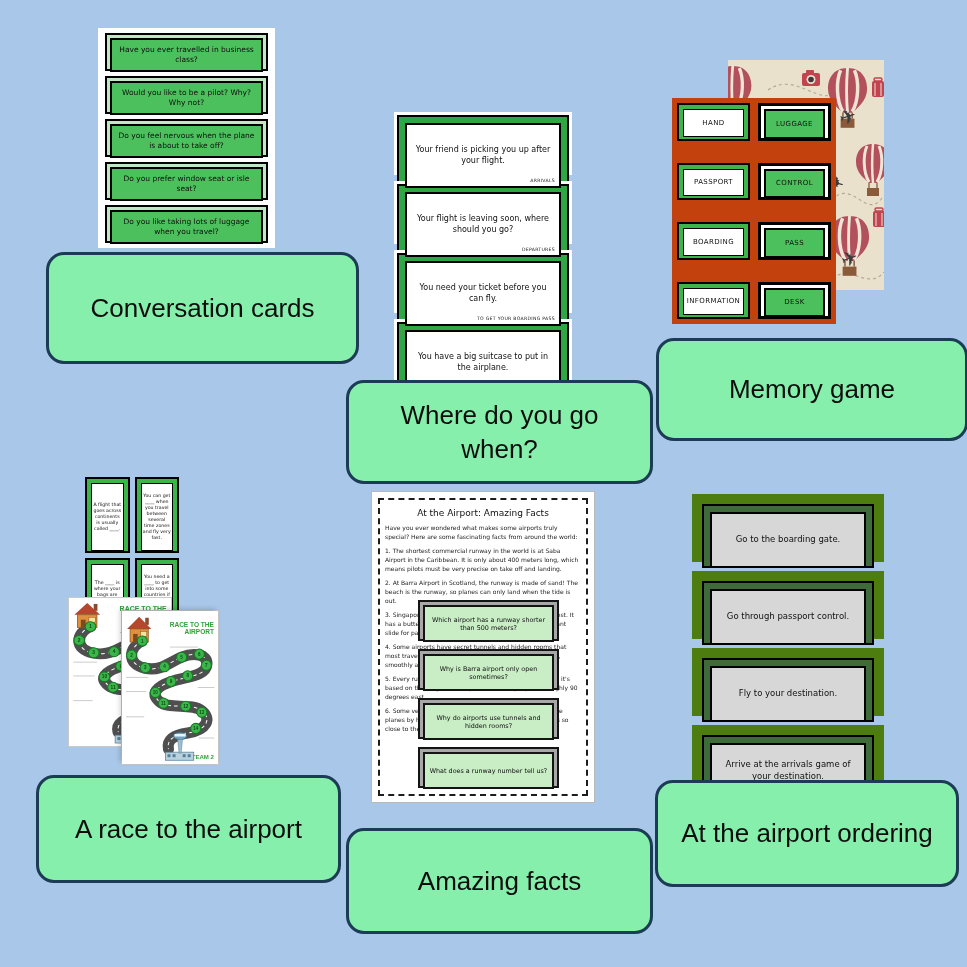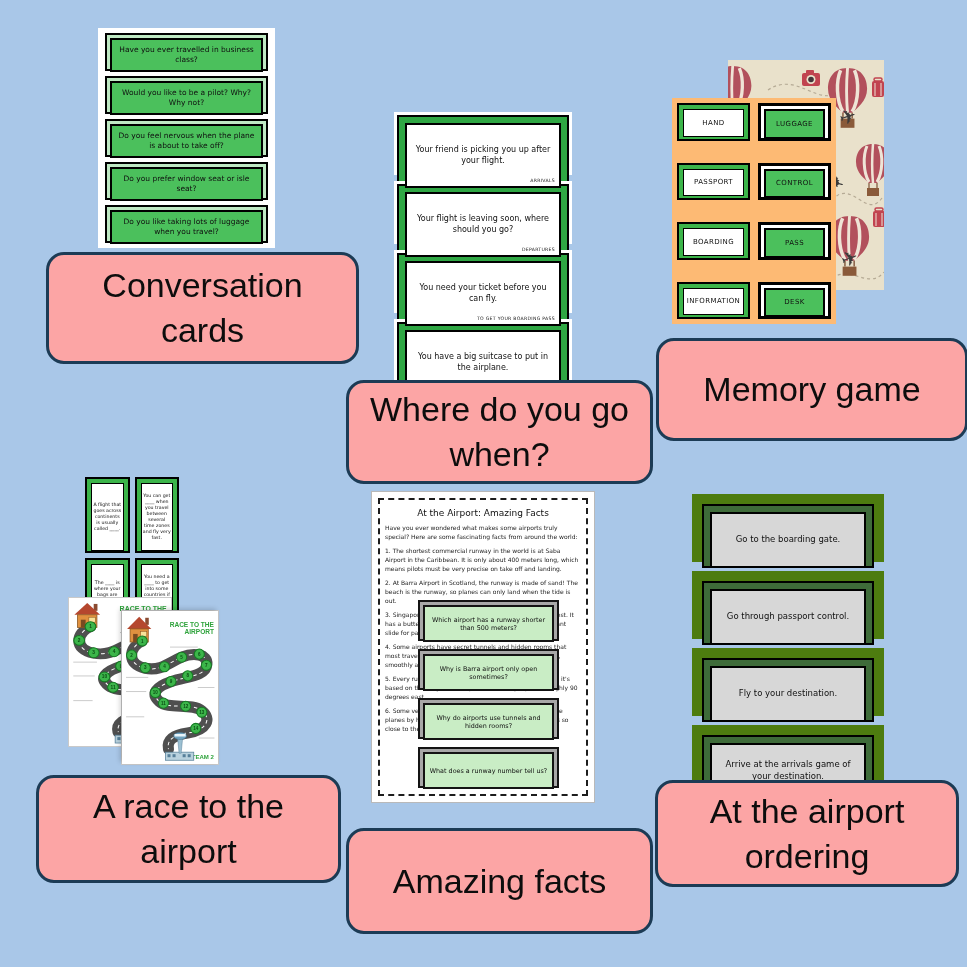--- a/index.html
+++ b/index.html
@@ -1,23 +1,23 @@
 <!DOCTYPE html>
 <html><head>
 <meta charset="utf-8">
 <style>
   html,body{margin:0;padding:0}
   body{font-family:"DejaVu Sans",sans-serif}
   #canvas{position:relative;width:967px;height:967px;background:#a9c7e8;overflow:hidden}
   .abs{position:absolute}
 
   
-  .label{position:absolute;background:#fca5a5;border:3px solid #1c3b55;border-radius:18px;
+  .label{position:absolute;background:#86efac;border:3px solid #1c3b55;border-radius:18px;
          display:flex;align-items:center;justify-content:center;text-align:center;
-         font-family:"Liberation Sans",sans-serif;font-size:34px;color:#0d0d0d;line-height:1.32;
+         font-family:"Liberation Sans",sans-serif;font-size:26px;color:#0d0d0d;line-height:1.32;
          padding:4px 14px}
   #lab-conv{left:46px;top:252px;width:279px;height:98px}
   #lab-where{left:346px;top:380px;width:273px;height:90px}
   #lab-mem{left:656px;top:338px;width:278px;height:89px}
   #lab-race{left:36px;top:775px;width:271px;height:94px}
   #lab-facts{left:346px;top:828px;width:273px;height:92px}
   #lab-ord{left:655px;top:780px;width:270px;height:93px}
 
   
   .conv-sheet{left:98px;top:28px;width:163px;height:210px;background:#fff;padding:5px 7px;
@@ -29,21 +29,21 @@
   
   .where-stack{left:394px;top:112px;width:178px;display:flex;flex-direction:column;gap:6px}
   .where-card{background:#fff;padding:3px;height:57px}
   .where-g{height:100%;border:2px solid #000;background:#2fa744;padding:6px}
   .where-w{height:100%;border:2px solid #000;background:#fff;display:flex;flex-direction:column;
            justify-content:center;text-align:center;font-size:8px;line-height:1.35;padding:2px 5px;position:relative;color:#101010}
   .where-a{position:absolute;right:4px;bottom:2px;font-size:4.6px;letter-spacing:.3px;color:#222}
 
   
   .mem-back{left:728px;top:60px;width:156px;height:230px;background:#e9e1cb;overflow:hidden;z-index:0}
-  .mem-sheet{left:672px;top:98px;width:154px;height:216px;background:#fdba74;padding:5px;z-index:1;
+  .mem-sheet{left:672px;top:98px;width:154px;height:216px;background:#c2410c;padding:5px;z-index:1;
              display:grid;grid-template-columns:1fr 1fr;gap:22px 8px}
   .mem-left{border:2px solid #000;background:#3cb54a;padding:4px}
   .mem-left>div{height:100%;background:#fff;border:1.5px solid #000;display:flex;align-items:center;
                 justify-content:center;font-size:7px;letter-spacing:.4px;color:#101010}
   .mem-right{border:3px solid #000;background:#fff;padding:3px}
   .mem-right>div{height:100%;background:#4bc05c;border:2px solid #000;display:flex;align-items:center;
                  justify-content:center;font-size:7px;letter-spacing:.4px;color:#101010}
 
   
   .trivia-grid{left:85px;top:477px;width:94px;display:grid;grid-template-columns:1fr 1fr;gap:5px;z-index:0}

